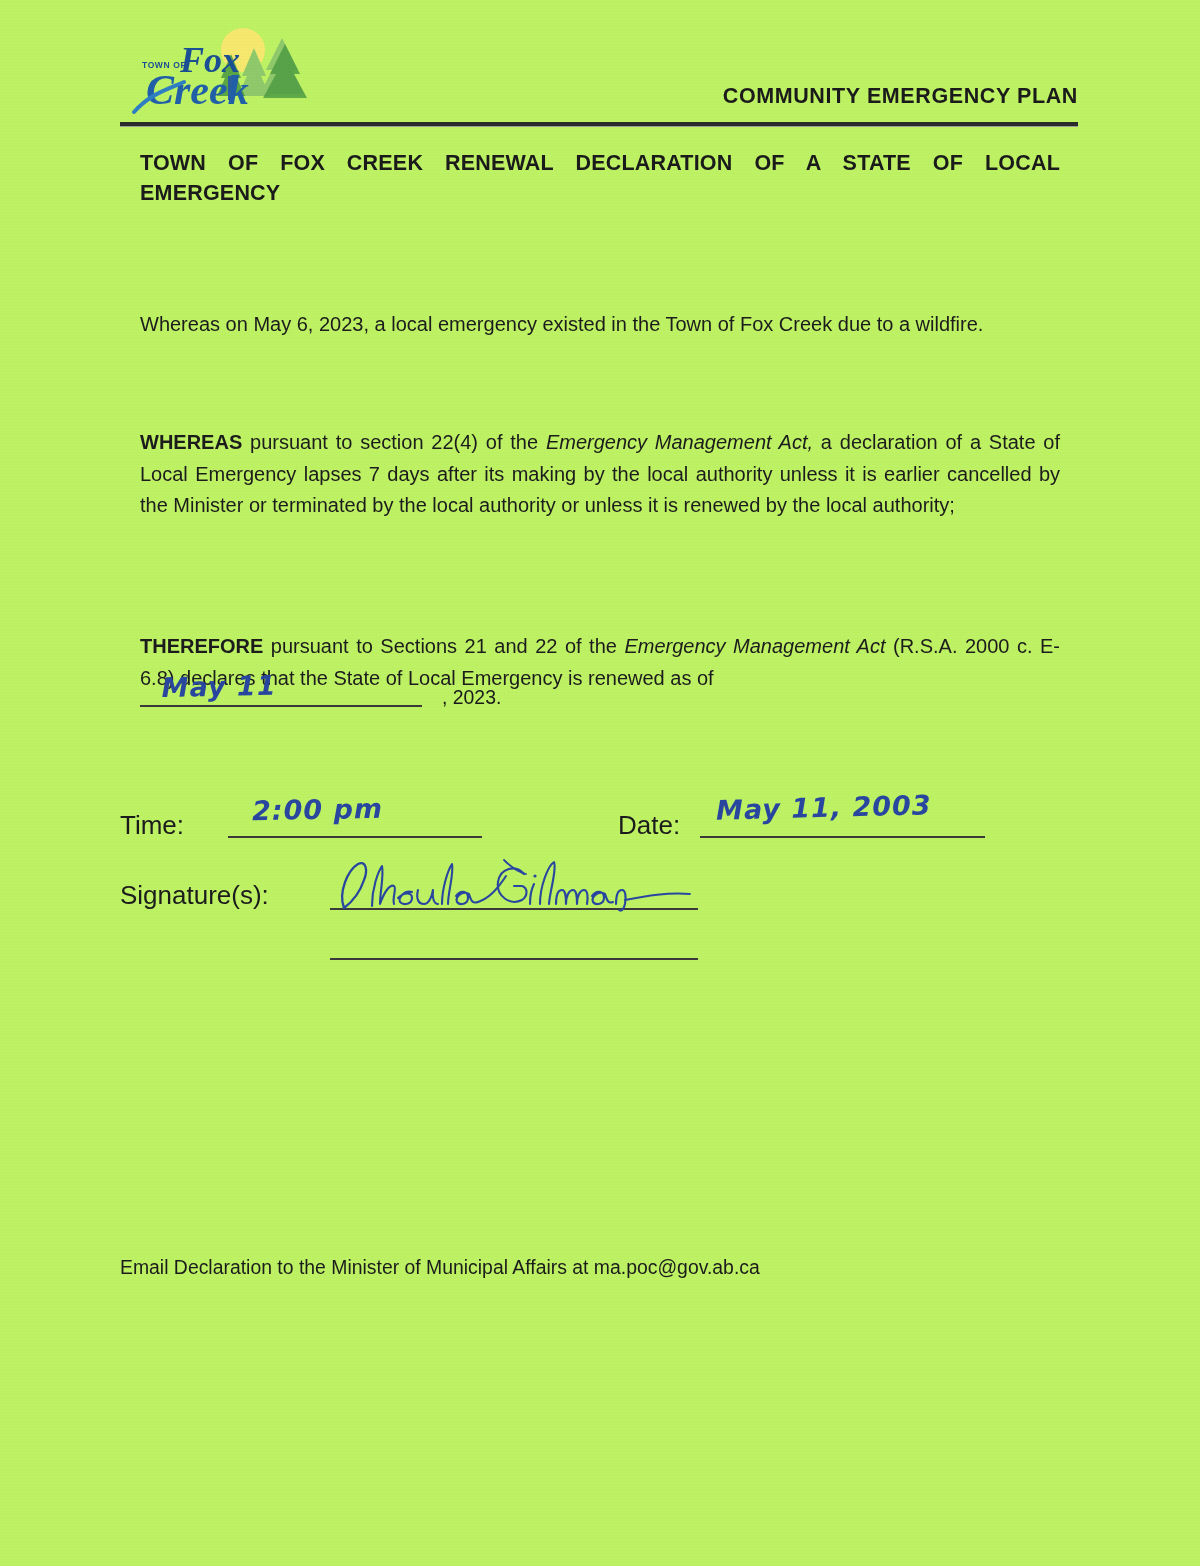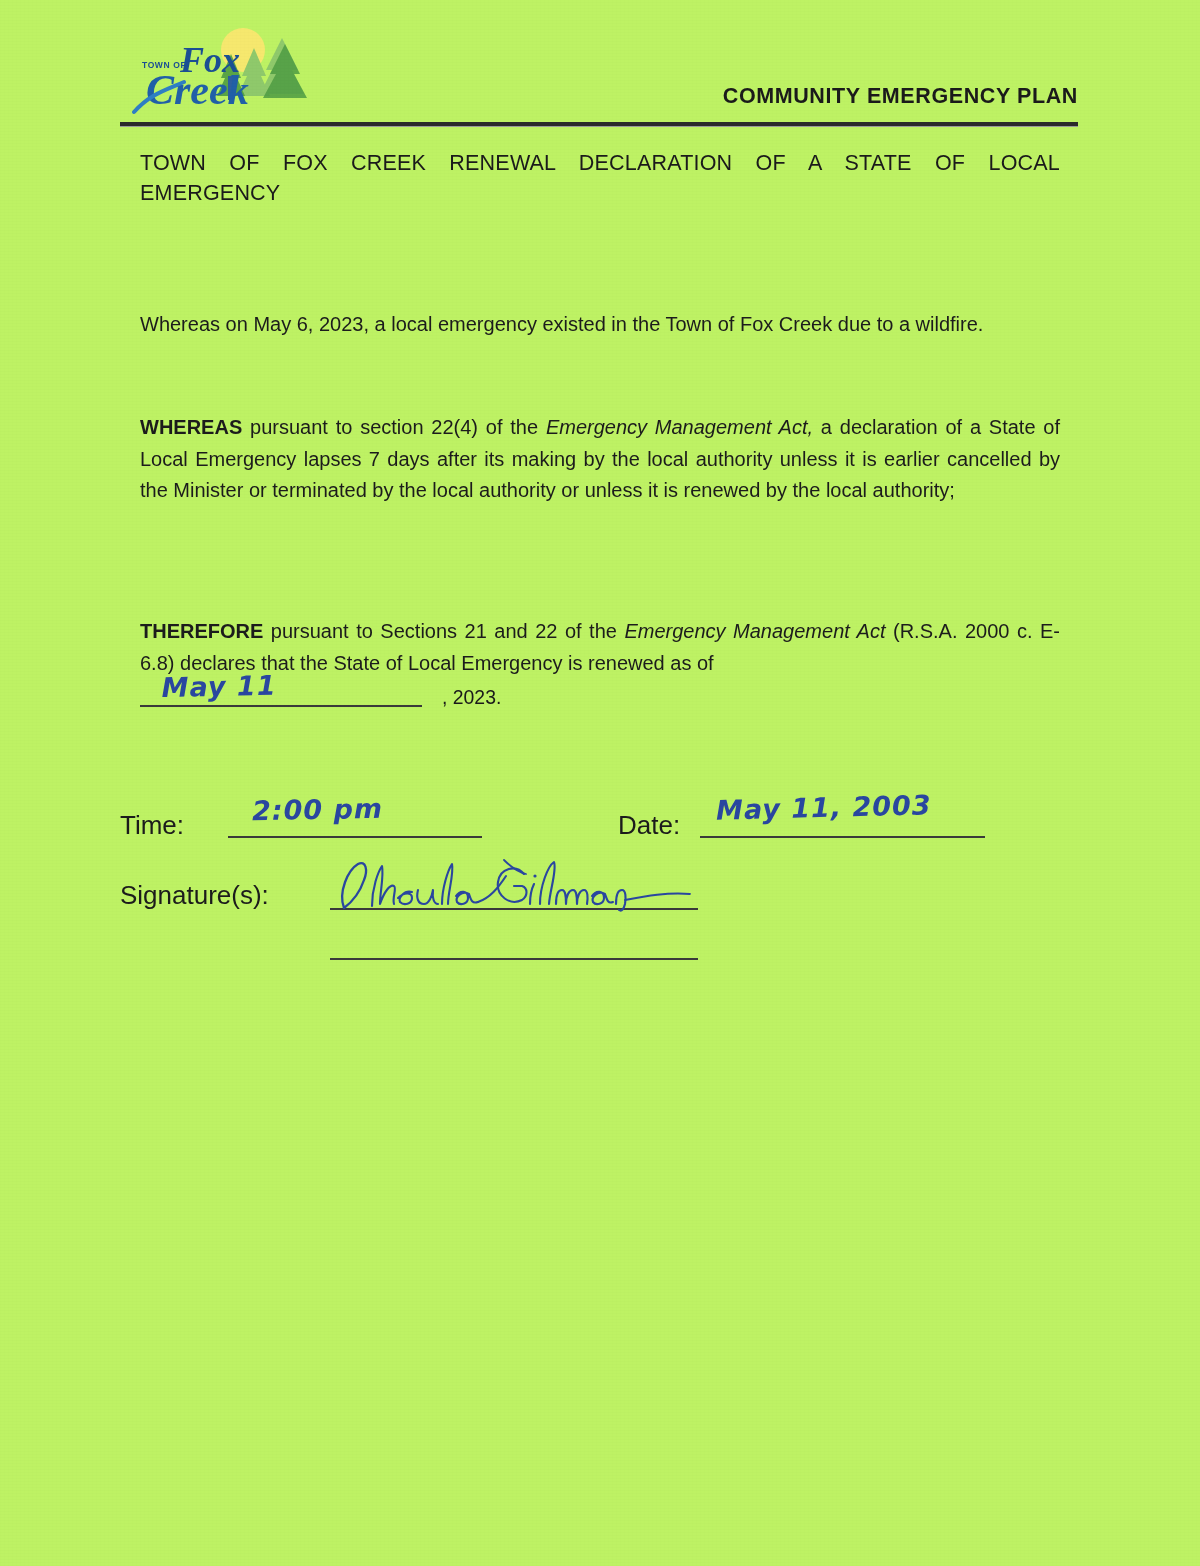--- a/index.html
+++ b/index.html
@@ -71,40 +71,40 @@
     background: #9a9a9a;
   }
 
   
   .doc-title {
     position: absolute;
     left: 140px;
     top: 148px;
     width: 920px;
     font-size: 21.5px;
-    font-weight: normal;
+    font-weight: bold;
     line-height: 30px;
     letter-spacing: 0.2px;
     color: #1b1b1b;
     text-align: justify;
     text-align-last: left;
   }
   .doc-title .l1 { display:block; text-align: justify; text-align-last: justify; }
   .doc-title .l2 { display:block; }
 
   
   .para {
     position: absolute;
     left: 140px;
     width: 920px;
     font-size: 20px;
     line-height: 31.5px;
     color: #1c1c1c;
   }
-  .para.justify { text-align: justify; text-align-last: left; }
+  .para.justify { text-align: justify; text-align-last: left; margin-top: 15px; }
   .para b { font-weight: bold; }
   .para i { font-style: italic; }
 
   #para-whereas-intro { top: 309px; }
   #para-whereas       { top: 412px; }
   #para-therefore     { top: 616px; }
 
   
   .date-line-row {
     position: absolute;
@@ -313,15 +313,16 @@
 
         <path d="M264 44 C 268 38, 276 38, 276 46 C 276 52, 268 54, 265 50 C 263 45, 270 38, 277 42 C 279 48, 280 52, 285 50"></path>
 
         <path d="M288 52 C 288 44, 290 38, 294 38 C 298 38, 298 46, 297 52 C 296 56, 294 60, 291 58"></path>
 
         <path d="M297 48 C 318 44, 340 40, 362 42" stroke-width="1.8"></path>
       </g>
     </svg>
   </div>
 
+  <div class="footer">Email Declaration to the Minister of Municipal Affairs at ma.poc@gov.ab.ca</div>
 
   <div class="scan-noise"></div>
 </div>
 
 </body></html>

